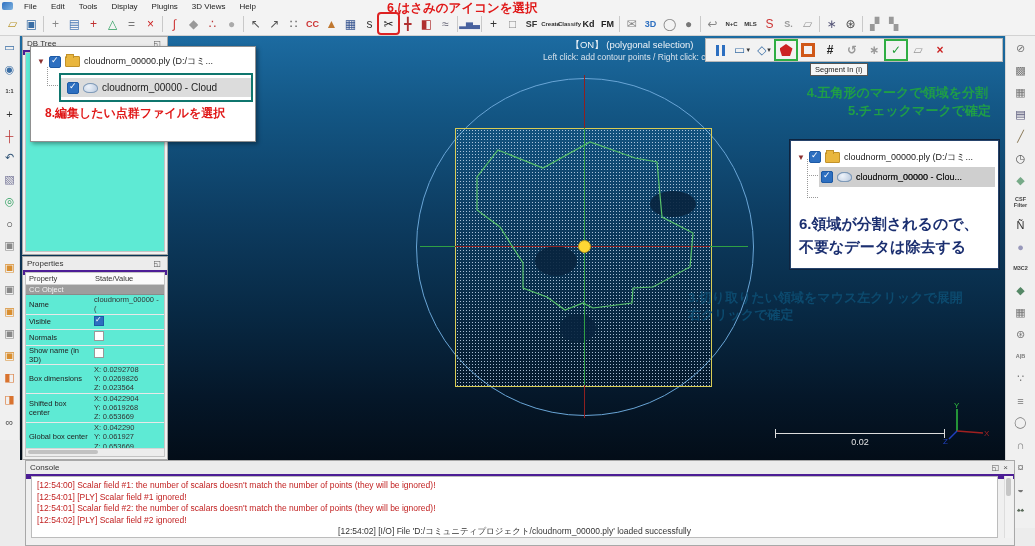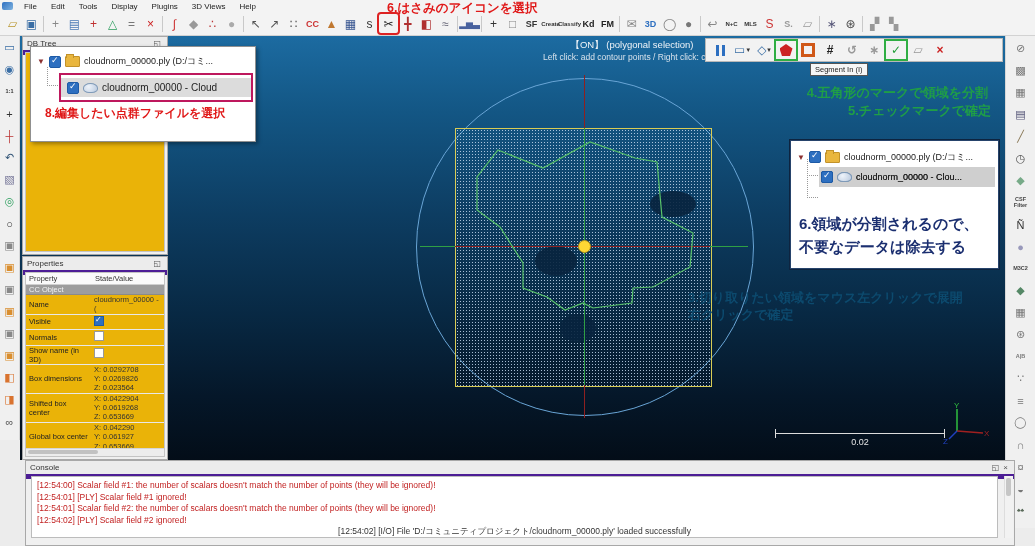--- a/index.html
+++ b/index.html
@@ -50,34 +50,34 @@
   .sicon.drop::after{content:"▾";font-size:7px;color:#333;margin-left:1px;}
   .sicon.pause::before{content:"";width:9px;height:11px;background:linear-gradient(90deg,#2d6fc0 38%,transparent 38%,transparent 62%,#2d6fc0 62%);}
   .sicon.pent::before{content:"";width:13px;height:12px;background:#cc2222;clip-path:polygon(50% 0,100% 38%,81% 100%,19% 100%,0 38%);}
   .sicon.sq::before{content:"";width:8px;height:8px;border:3px solid #d05818;}
   #seg-tooltip{left:810px;top:63px;background:#f6f6f6;border:1px solid #555;font-size:7.5px;padding:1px 4px;color:#222;z-index:26;white-space:nowrap;}
   
   .panel{background:#f0f0f0;border:1px solid #a8a8a8;box-sizing:border-box;z-index:10;}
   .panel-title{height:13px;background:#ececec;border-bottom:5px solid #4c1d95;display:flex;align-items:center;padding:0 4px;font-size:8px;color:#333;}
   .panel-title .spacer{flex:1;}
   .title-btn{font-size:8px;color:#555;padding:0 2px;}
-  .panel-body{position:absolute;left:2px;right:2px;top:15px;bottom:2px;background:#eab308;border:1px solid #c4c4c4;overflow:hidden;}
+  .panel-body{position:absolute;left:2px;right:2px;top:15px;bottom:2px;background:#5eead4;border:1px solid #c4c4c4;overflow:hidden;}
   #dbpanel{left:22px;top:36px;width:146px;height:219px;}
   #propspanel{left:22px;top:256px;width:146px;height:204px;}
   
   #dbpopup{left:30px;top:46px;width:224px;height:94px;background:#fff;border:1px solid #909090;box-shadow:2px 2px 4px rgba(0,0,0,0.35);z-index:20;}
   .trow{display:flex;align-items:center;gap:4px;font-size:9px;white-space:nowrap;}
   .arrow{color:#8b3030;font-size:8px;}
   .cb{display:inline-block;width:10px;height:10px;background:#2d6fc0;border:1px solid #1d5aa6;border-radius:2px;position:relative;flex:0 0 auto;}
   .cb::after{content:"✓";position:absolute;left:1px;top:-2px;color:#fff;font-size:9px;}
   .folder{display:inline-block;width:13px;height:9px;background:#e9b63e;border:1px solid #c2922a;border-radius:1px;position:relative;flex:0 0 auto;}
   .folder::before{content:"";position:absolute;left:0;top:-3px;width:6px;height:3px;background:#e9b63e;border:1px solid #c2922a;border-bottom:none;}
   .cloudic{display:inline-block;width:13px;height:8px;background:radial-gradient(circle at 35% 35%,#eef3fa,#b9c9de);border:1px solid #7f9ab8;border-radius:50% 50% 40% 40%;flex:0 0 auto;}
   #popup-row1{position:absolute;left:6px;top:8px;}
-  #popup-frame{position:absolute;left:28px;top:26px;width:190px;height:25px;border:2px solid #be185d;display:flex;align-items:center;}
+  #popup-frame{position:absolute;left:28px;top:26px;width:190px;height:25px;border:2px solid #0f766e;display:flex;align-items:center;}
   #popup-row2{background:#dcdcdc;width:100%;height:19px;padding-left:6px;font-size:10px;}
   #popup-conn{position:absolute;left:16px;top:20px;width:12px;height:18px;border-left:1px dotted #999;border-bottom:1px dotted #999;}
   #ann1{position:absolute;left:14px;top:58px;font-size:12px;font-weight:bold;color:#e01818;white-space:nowrap;}
   
   #propsbody{font-size:7.5px;}
   .pcolhead{display:grid;grid-template-columns:66px 1fr;border-bottom:1px solid #cfcfcf;background:#fafafa;}
   .pcolhead span{padding:1px 3px;color:#333;}
   .prow{display:grid;grid-template-columns:66px 1fr;border-bottom:1px solid #e8e8e8;align-items:center;}
   .prow .plabel{padding:0 3px;color:#222;}
   .prow .pval{padding:0 2px;color:#333;white-space:pre-line;line-height:1.25;}

